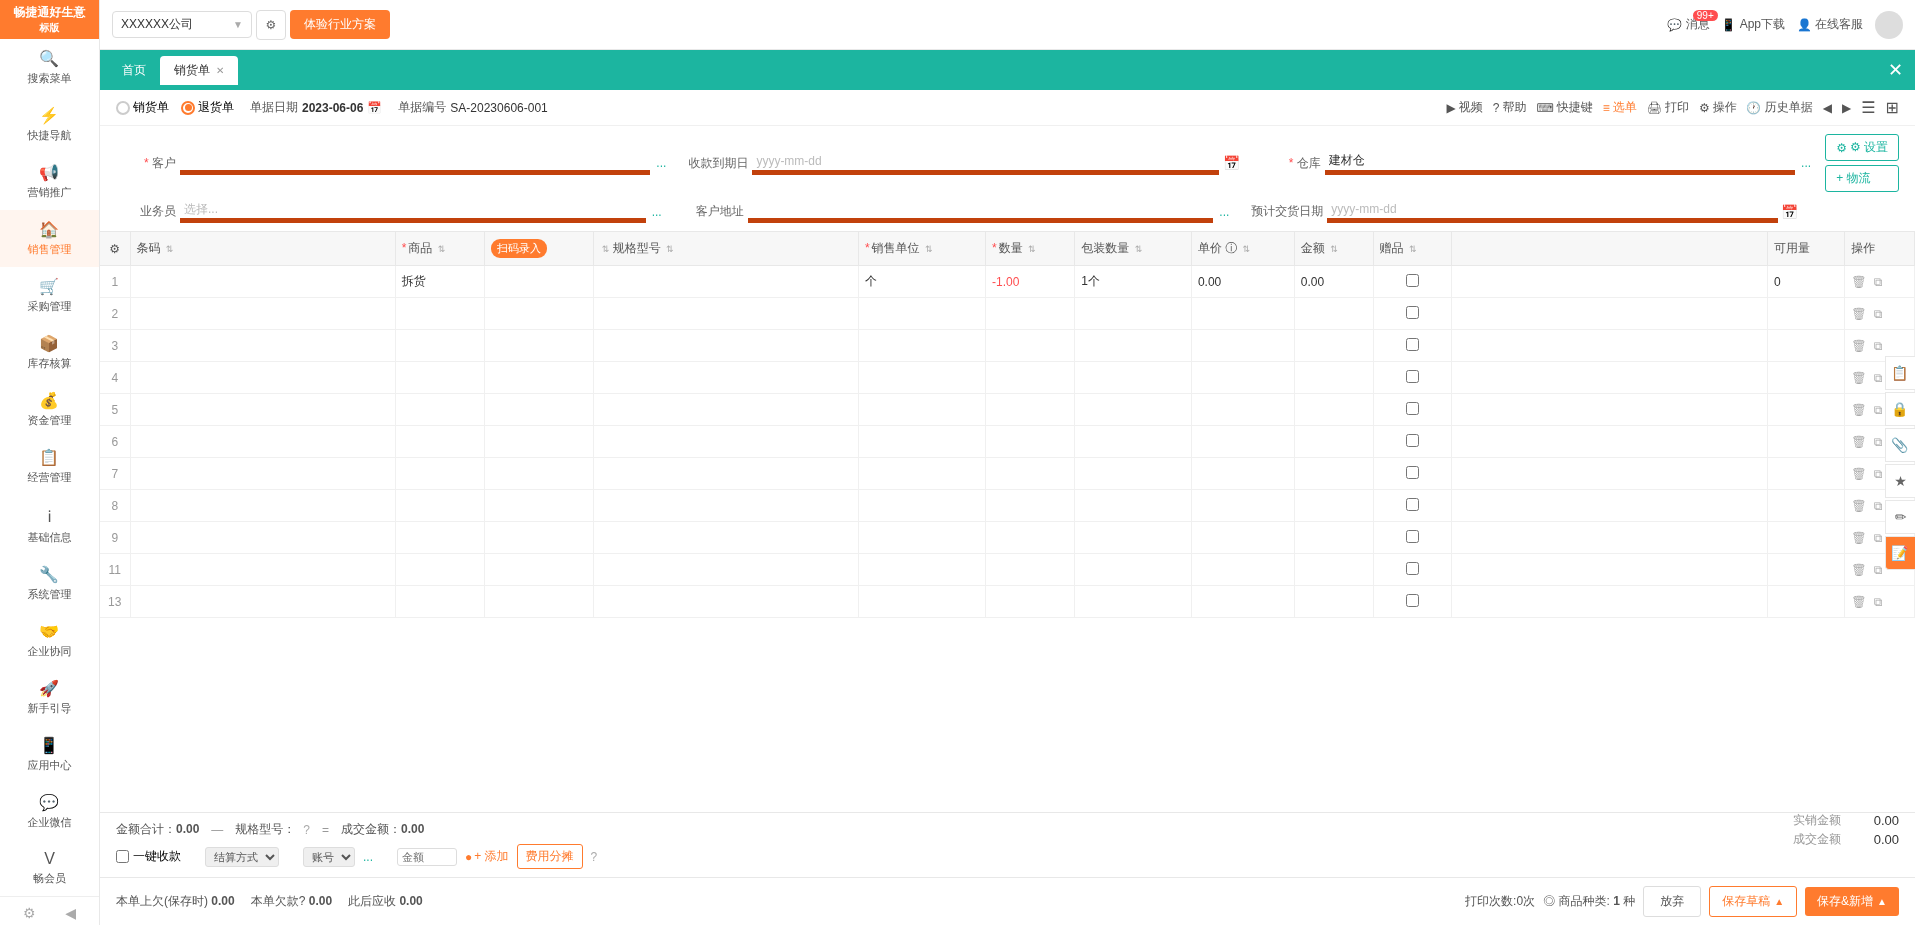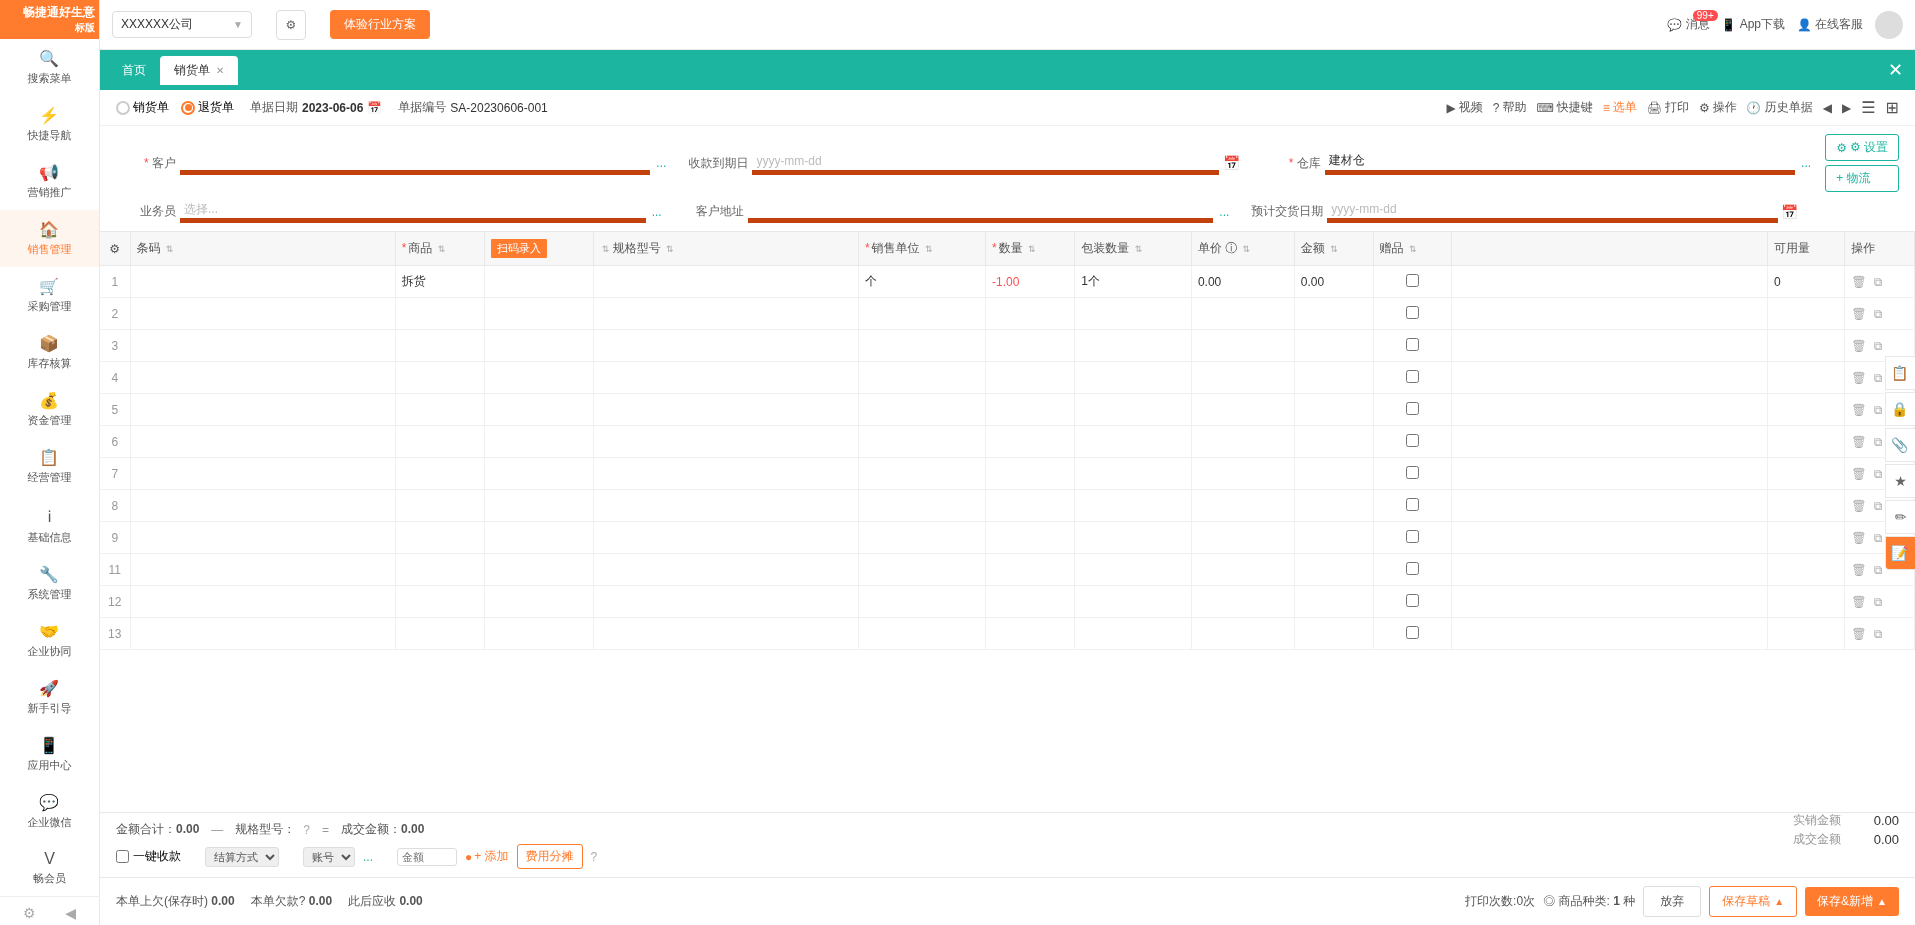--- a/index.html
+++ b/index.html
@@ -11,21 +11,21 @@
       background: #fff;
       display: flex;
       flex-direction: column;
       border-right: 1px solid #e8e8e8;
       flex-shrink: 0;
     }
     .sidebar-logo {
       background: #ff7b2e;
       height: 50px;
       display: flex;
-      align-items: flex-end;
+      align-items: center;
       justify-content: center;
       color: #fff;
       font-size: 11px;
       font-weight: bold;
       flex-direction: column;
       padding: 4px;
     }
     .sidebar-logo .logo-title { font-size: 12px; font-weight: bold; }
     .sidebar-logo .logo-sub { font-size: 10px; }
     .sidebar-item {
@@ -62,21 +62,21 @@
     }
 
     
     .top-header {
       background: #fff;
       height: 50px;
       display: flex;
       align-items: center;
       padding: 0 12px;
       border-bottom: 1px solid #e8e8e8;
-      gap: 24px;
+      gap: 4px;
     }
     .company-selector {
       display: flex;
       align-items: center;
       gap: 4px;
       border: 1px solid #ddd;
       border-radius: 4px;
       padding: 4px 8px;
       cursor: pointer;
       min-width: 140px;
@@ -245,21 +245,21 @@
       border-right: 1px solid #f0f0f0;
       border-bottom: 1px solid #f0f0f0;
       color: #333;
       height: 32px;
     }
     td.row-num { text-align: center; color: #999; }
     .scan-btn {
       background: #ff7b2e;
       color: #fff;
       border: none;
-      border-radius: 1px;
+      border-radius: 9px;
       padding: 2px 6px;
       cursor: pointer;
       font-size: 11px;
     }
     .sort-icon { color: #aaa; font-size: 9px; margin-left: 2px; }
     .required-star { color: #ff4d4f; margin-right: 2px; }
 
     
     .summary-row td {
       background: #fdf8f0;
@@ -886,39 +886,20 @@
       <td></td>
       <td style="text-align:center;"><input type="checkbox" style=""></td>
       <td style="min-width:200px;"></td>
       <td></td>
       <td>
         <span style="cursor:pointer;color:#aaa;margin-right:4px;">🗑</span>
         <span style="cursor:pointer;color:#aaa;">⧉</span>
       </td>
     </tr>
                 <tr>
-      <td class="row-num">12</td>
-      <td><input type="text" style="border: none; outline: none; width: 100%; font-size: 12px;" value=""></td>
-      <td></td>
-      <td></td>
-      <td><input type="text" style="border: none; outline: none; width: 100%; font-size: 12px;" value=""></td>
-      <td></td>
-      <td></td>
-      <td></td>
-      <td></td>
-      <td></td>
-      <td style="text-align:center;"><input type="checkbox" style=""></td>
-      <td style="min-width:200px;"></td>
-      <td></td>
-      <td>
-        <span style="cursor:pointer;color:#aaa;margin-right:4px;">🗑</span>
-        <span style="cursor:pointer;color:#aaa;">⧉</span>
-      </td>
-    </tr>
-                <tr>
       <td class="row-num">13</td>
       <td><input type="text" style="border: none; outline: none; width: 100%; font-size: 12px;" value=""></td>
       <td></td>
       <td></td>
       <td><input type="text" style="border: none; outline: none; width: 100%; font-size: 12px;" value=""></td>
       <td></td>
       <td></td>
       <td></td>
       <td></td>
       <td></td>

